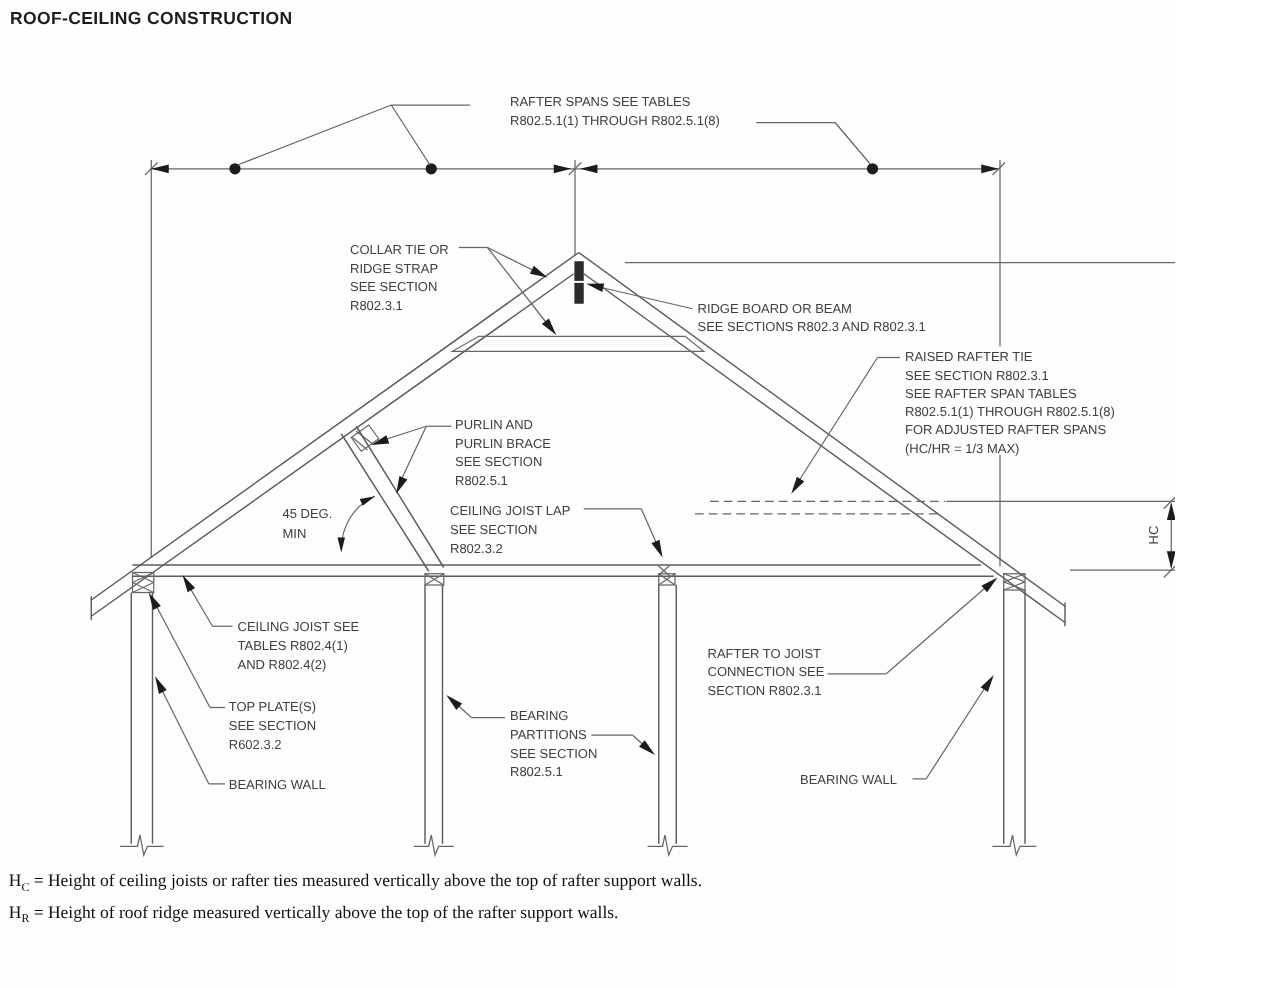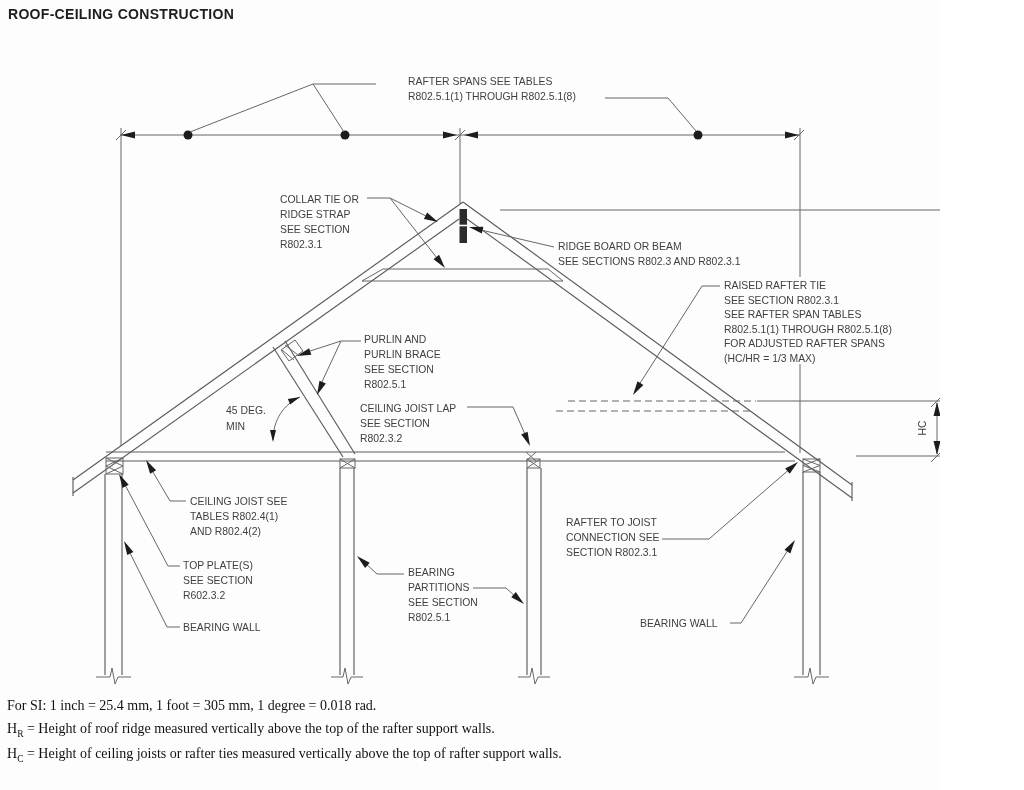--- a/index.html
+++ b/index.html
@@ -273,17 +273,16 @@
     </g>
     <g>
       <text x="566" y="526">RAFTER TO JOIST</text>
       <text x="566" y="541">CONNECTION SEE</text>
       <text x="566" y="556">SECTION R802.3.1</text>
     </g>
     <text x="640" y="627">BEARING WALL</text>
   </svg>
 
   <div class="footer">
-    <div class="fline">For SI: 1 inch = 25.4 mm, 1 foot = 305 mm, 1 degree = 0.018 rad.</div>
+    <div class="fline"><span>H</span><sub>C</sub> <span>= Height of ceiling joists or rafter ties measured vertically above the top of rafter support walls.</span></div>
     <div class="fline"><span>H</span><sub>R</sub> <span>= Height of roof ridge measured vertically above the top of the rafter support walls.</span></div>
-    <div class="fline"><span>H</span><sub>C</sub> <span>= Height of ceiling joists or rafter ties measured vertically above the top of rafter support walls.</span></div>
   </div>
 </div>
 
 </body></html>

